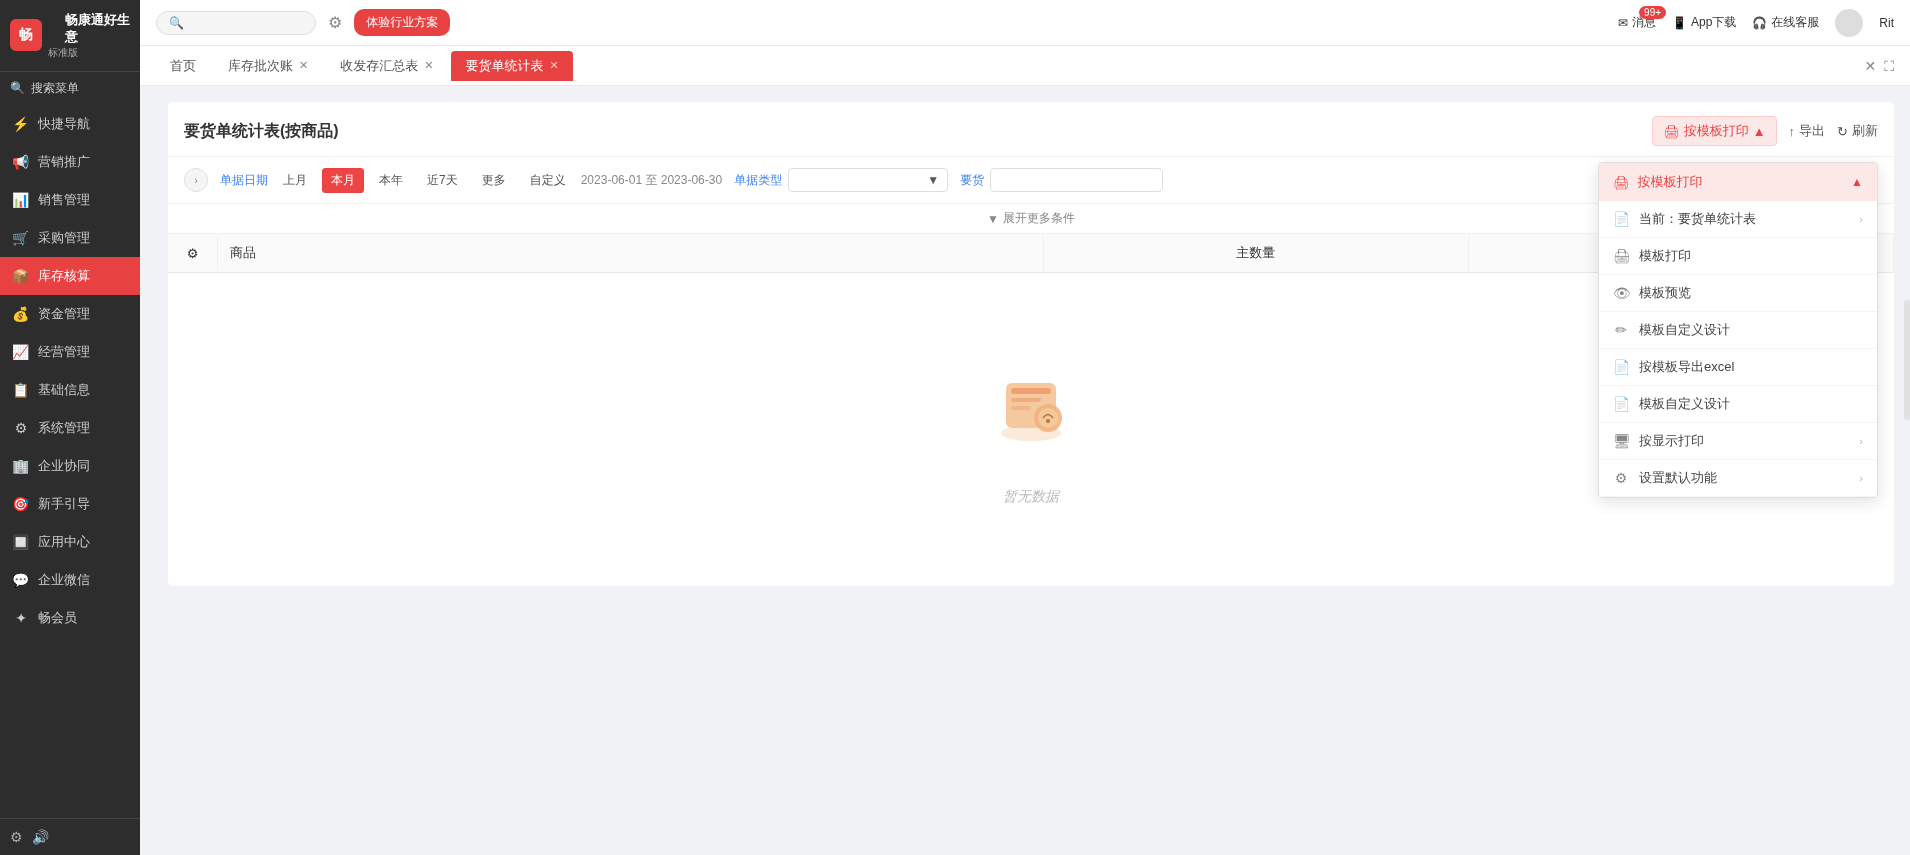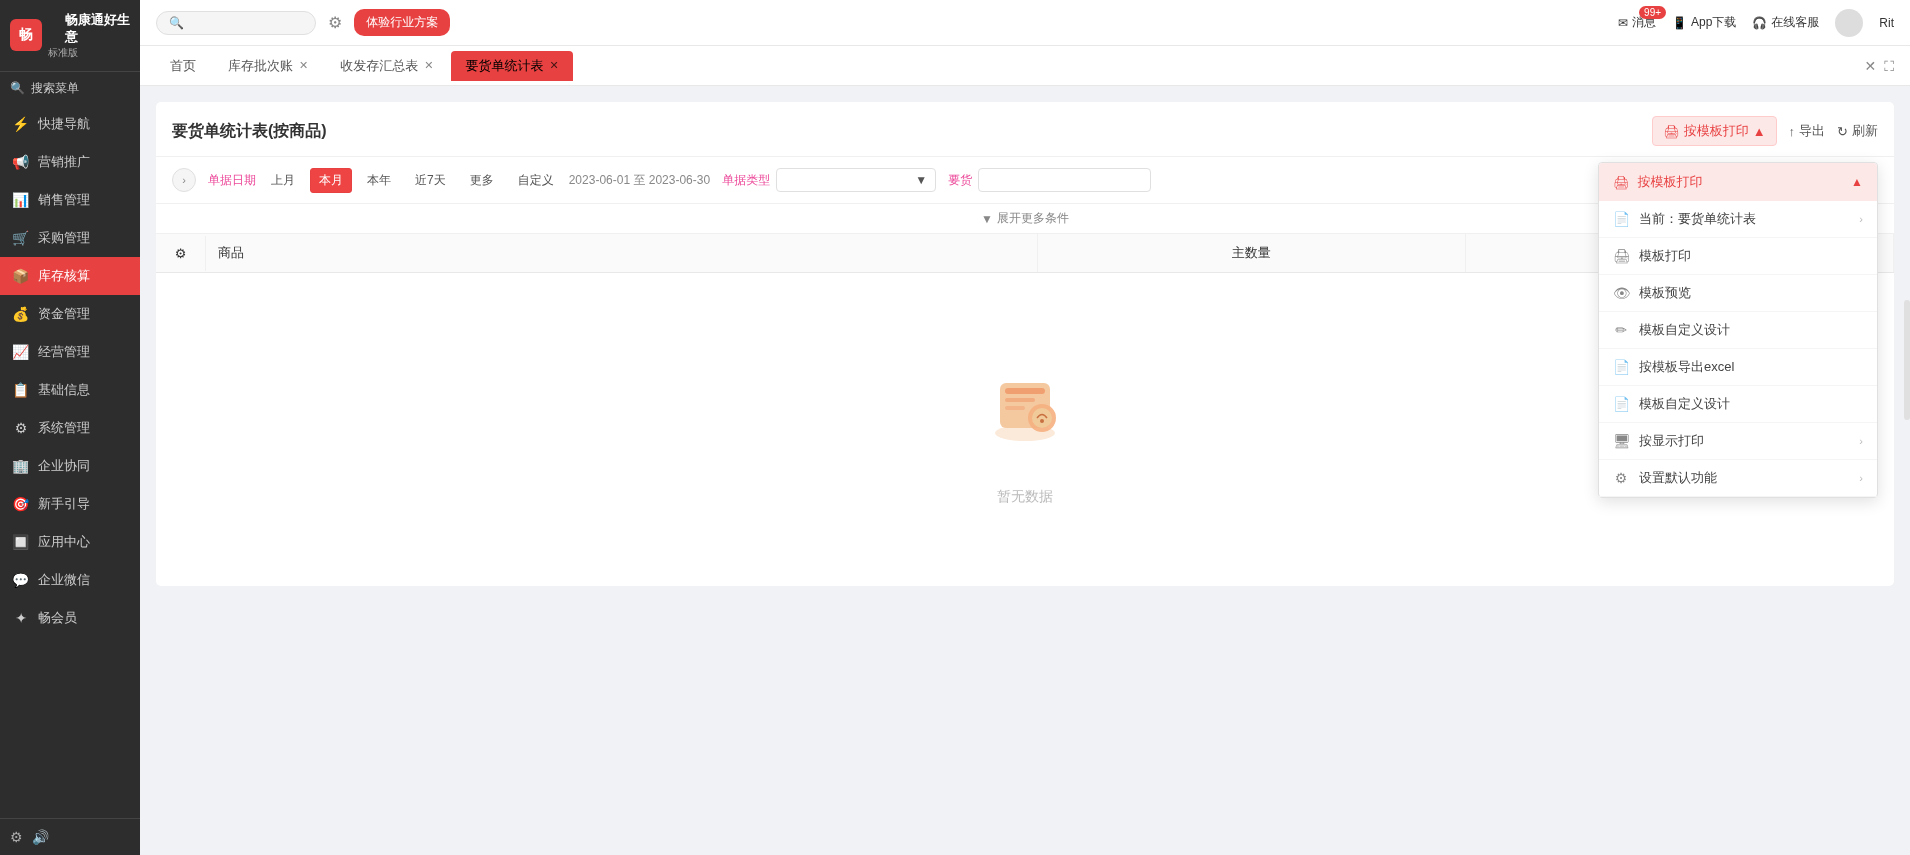--- a/index.html
+++ b/index.html
@@ -69,33 +69,33 @@
     .tabs-bar {
       height: 40px; background: #fff; display: flex; align-items: center;
       border-bottom: 1px solid #e8e8e8; padding: 0 16px; gap: 4px;
       position: relative;
     }
     .tab-item {
       display: flex; align-items: center; gap: 6px; padding: 6px 14px;
       font-size: 13px; cursor: pointer; color: #555; border-radius: 4px 4px 0 0;
       white-space: nowrap;
     }
-    .tab-item.active { background: #e84141; color: #000000; }
+    .tab-item.active { background: #e84141; color: #ffffff; }
     .tab-close { font-size: 11px; cursor: pointer; opacity: 0.7; }
     .tabs-right { position: absolute; right: 16px; top: 50%; transform: translateY(-50%); display: flex; gap: 8px; }
     .tab-window-btn { font-size: 14px; color: #888; cursor: pointer; }
 
     
     .page-content {
       flex: 1; padding: 16px; background: #f0f2f5; overflow-y: auto;
     }
 
     
     .card {
-      background: white; border-radius: 5px; padding: 0;
+      background: white; border-radius: 5px; padding: 0; margin-left: 12px;
     }
 
     
     .page-header {
       display: flex; align-items: center; justify-content: space-between;
       padding: 14px 16px 10px;
     }
     .page-title { font-size: 16px; font-weight: bold; color: #333; }
     .page-actions { display: flex; align-items: center; gap: 12px; position: relative; }
     .btn-print {
@@ -110,21 +110,21 @@
     
     .filter-bar {
       padding: 8px 16px; border-top: 1px solid #f0f0f0; display: flex; align-items: center; gap: 12px; flex-wrap: wrap;
     }
     .filter-arrow-btn {
       background: #f5f5f5; border: 1px solid #e0e0e0; border-radius: 50%;
       width: 24px; height: 24px; display: flex; align-items: center; justify-content: center;
       cursor: pointer; font-size: 11px; color: #888; flex-shrink: 0;
     }
     .filter-group { display: flex; align-items: center; gap: 6px; }
-    .filter-label { font-size: 12px; color: #ec4899; white-space: nowrap; }
+    .filter-label { font-size: 12px; color: #3b82f6; white-space: nowrap; }
     .date-btn {
       padding: 3px 8px; border-radius: 3px; font-size: 12px; cursor: pointer;
       border: 1px solid transparent; color: #555;
     }
     .date-btn.active { background: #ef4444; color: white; border-color: #e84141; }
     .date-range { font-size: 12px; color: #888; }
     .filter-select {
       display: flex; align-items: center; gap: 4px; border: 1px solid #e0e0e0;
       border-radius: 4px; padding: 4px 8px; font-size: 12px; color: #555;
       cursor: pointer; min-width: 160px; justify-content: space-between;
@@ -147,21 +147,21 @@
       display: flex; align-items: center; background: #fafafa;
       border-bottom: 1px solid #e8e8e8; font-size: 13px; color: #333; font-weight: 500;
     }
     .th { padding: 10px 12px; flex: 1; text-align: center; border-right: 1px solid #f0f0f0; }
     .th:first-child { flex: 0 0 50px; }
     .th:nth-child(2) { flex: 2; text-align: left; }
 
     
     .empty-state {
       display: flex; flex-direction: column; align-items: center; justify-content: flex-end;
-      padding: 80px 0; color: #bbb;
+      padding: 80px 0; color: #bbb; font-style: italic;
     }
     .empty-icon { font-size: 80px; margin-bottom: 16px; }
     .empty-text { font-size: 14px; color: #bbb; }
 
     
     .dropdown-menu {
       position: absolute; top: 46px; right: 0; width: 280px;
       background: white; border: 1px solid #e0e0e0; border-radius: 4px;
       box-shadow: 0 4px 16px rgba(0,0,0,0.12); z-index: 200;
     }

